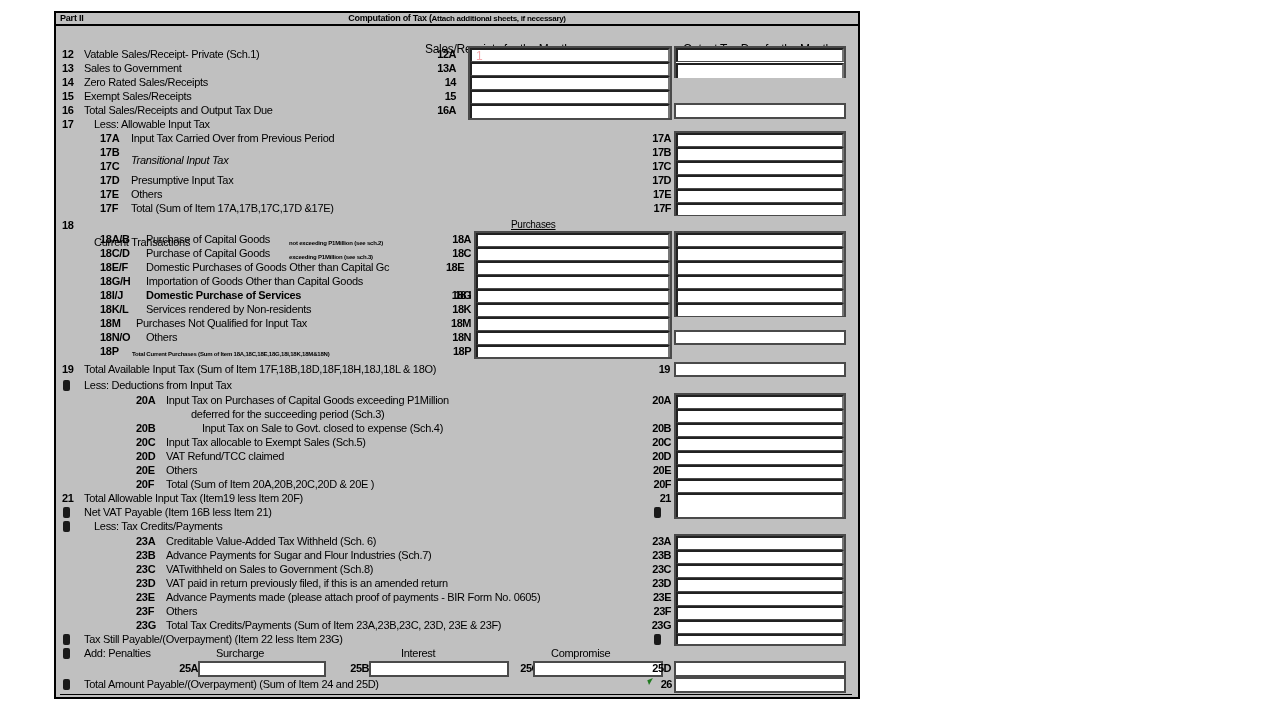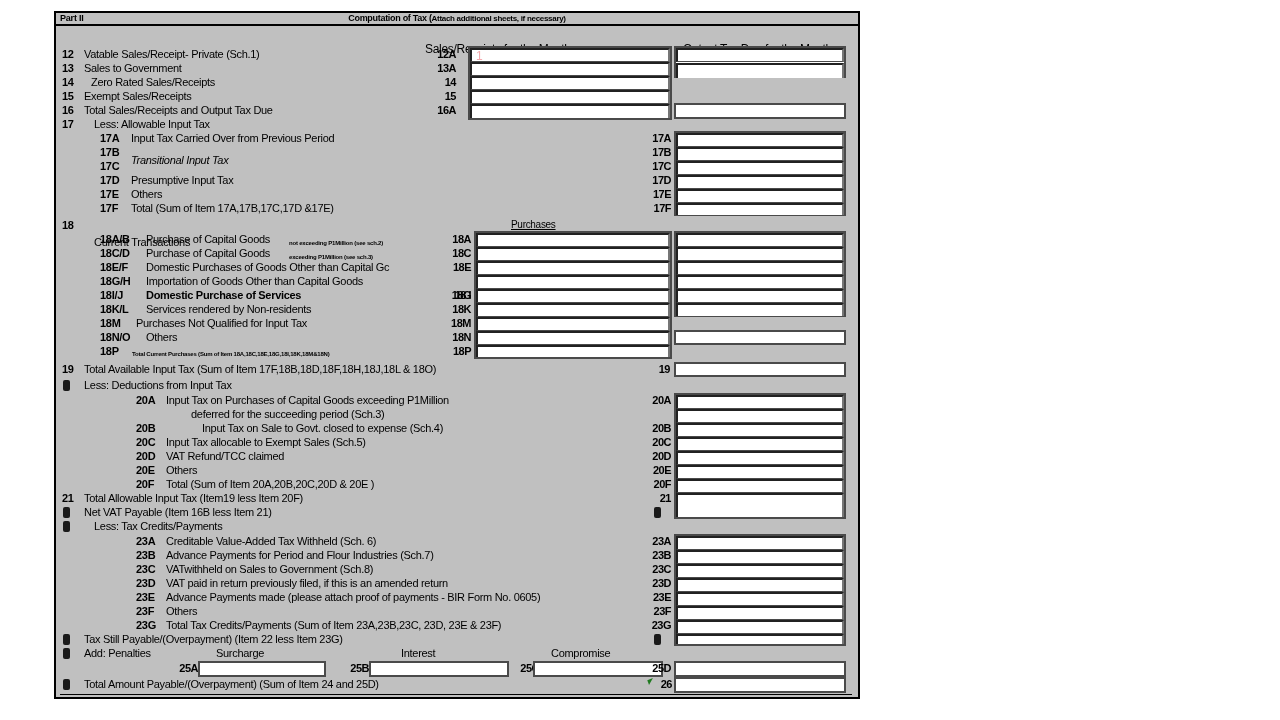--- a/index.html
+++ b/index.html
@@ -182,21 +182,21 @@
     <div class="t" style="left:28px; top:35px;">Vatable Sales/Receipt- Private (Sch.1)</div>
     <div class="numlbl" style="left:366px; top:35px; width:34px;">12A</div>
     <div class="numlbl" style="left:589px; top:35px; width:26px;">12B</div>
 
     <div class="t b" style="left:6px; top:49px;">13</div>
     <div class="t" style="left:28px; top:49px;">Sales to Government</div>
     <div class="numlbl" style="left:366px; top:49px; width:34px;">13A</div>
     <div class="numlbl" style="left:589px; top:49px; width:26px;">13B</div>
 
     <div class="t b" style="left:6px; top:63px;">14</div>
-    <div class="t" style="left:28px; top:63px;margin-left:7px;">Zero Rated Sales/Receipts</div>
+    <div class="t" style="left:28px; top:63px;">Zero Rated Sales/Receipts</div>
     <div class="numlbl" style="left:366px; top:63px; width:34px;">14</div>
 
     <div class="t b" style="left:6px; top:77px;">15</div>
     <div class="t" style="left:28px; top:77px;">Exempt Sales/Receipts</div>
     <div class="numlbl" style="left:366px; top:77px; width:34px;">15</div>
 
     <div class="t b" style="left:6px; top:91px;">16</div>
     <div class="t" style="left:28px; top:91px;">Total Sales/Receipts and Output Tax Due</div>
     <div class="numlbl" style="left:366px; top:91px; width:34px;">16A</div>
     <div class="numlbl" style="left:589px; top:91px; width:26px;">16B</div>
@@ -261,21 +261,21 @@
     <div class="numlbl" style="left:588px; top:220px; width:27px;">18B</div>
 
     <div class="t b" style="left:44px; top:234px;">18C/D</div>
     <div class="t" style="left:90px; top:234px;">Purchase of Capital Goods</div>
     <div class="t tiny" style="left:233px; top:238px;">exceeding P1Million (see sch.3)</div>
     <div class="numlbl" style="left:383px; top:234px; width:32px;">18C</div>
     <div class="numlbl" style="left:588px; top:234px; width:27px;">18D</div>
 
     <div class="t b" style="left:44px; top:248px;">18E/F</div>
     <div class="t" style="left:90px; top:248px;">Domestic Purchases of Goods Other than Capital Gc</div>
-    <div class="numlbl" style="left:383px; top:248px; width:32px;">18E</div>
+    <div class="numlbl" style="left:383px; top:248px; width:32px;text-align:center;">18E</div>
     <div class="numlbl" style="left:588px; top:248px; width:27px;">18F</div>
 
     <div class="t b" style="left:44px; top:262px;">18G/H</div>
     <div class="t" style="left:90px; top:262px;">Importation of Goods Other than Capital Goods</div>
     <div class="numlbl" style="left:383px; top:262px; width:32px;margin-top:14px;">18G</div>
     <div class="numlbl" style="left:588px; top:262px; width:27px;">18H</div>
 
     <div class="t b" style="left:44px; top:276px;">18I/J</div>
     <div class="t" style="left:90px; top:276px;font-weight:bold;">Domestic Purchase of Services</div>
     <div class="numlbl" style="left:383px; top:276px; width:32px;">18 I</div>
@@ -375,21 +375,21 @@
     </div>
 
     <div class="blob" style="left:7px; top:508px;"></div>
     <div class="t" style="left:38px; top:507px;">Less:  Tax Credits/Payments</div>
 
     <div class="t b" style="left:80px; top:522px;">23A</div>
     <div class="t" style="left:110px; top:522px;">Creditable Value-Added Tax Withheld (Sch. 6)</div>
     <div class="numlbl" style="left:585px; top:522px; width:30px;">23A</div>
 
     <div class="t b" style="left:80px; top:536px;">23B</div>
-    <div class="t" style="left:110px; top:536px;">Advance Payments for Period and Flour Industries (Sch.7)</div>
+    <div class="t" style="left:110px; top:536px;">Advance Payments for Sugar and Flour Industries (Sch.7)</div>
     <div class="numlbl" style="left:585px; top:536px; width:30px;">23B</div>
 
     <div class="t b" style="left:80px; top:550px;">23C</div>
     <div class="t" style="left:110px; top:550px;">VATwithheld on Sales to Government (Sch.8)</div>
     <div class="numlbl" style="left:585px; top:550px; width:30px;">23C</div>
 
     <div class="t b" style="left:80px; top:564px;">23D</div>
     <div class="t" style="left:110px; top:564px;">VAT paid in return previously filed, if this is an amended return</div>
     <div class="numlbl" style="left:585px; top:564px; width:30px;">23D</div>
 

